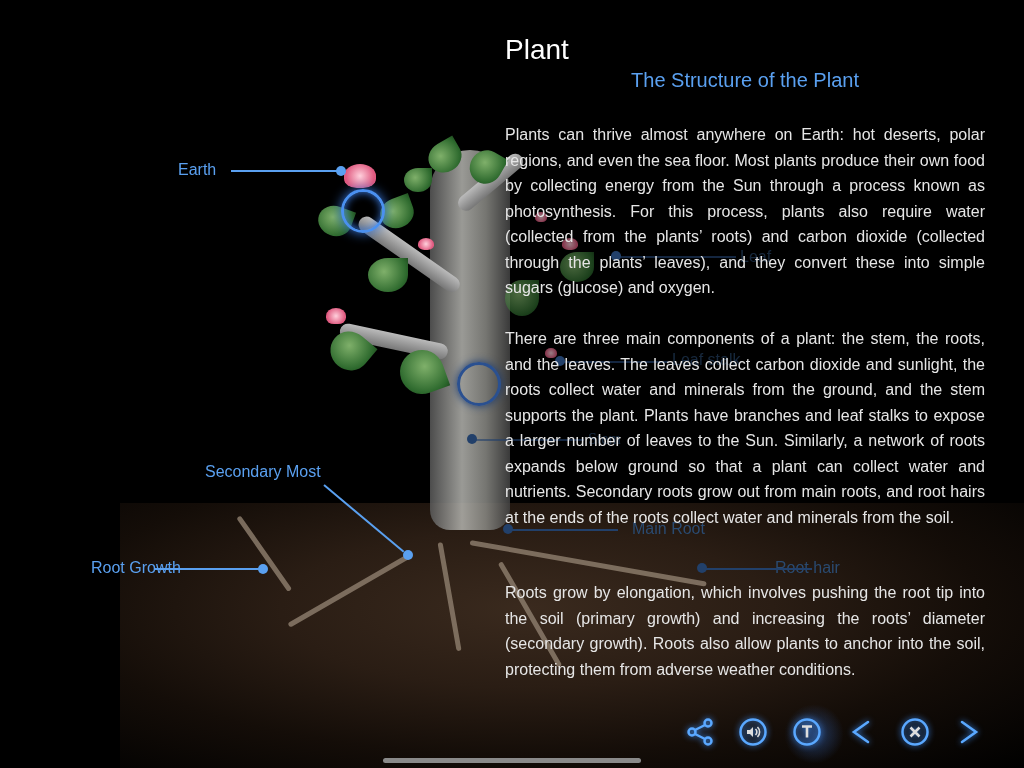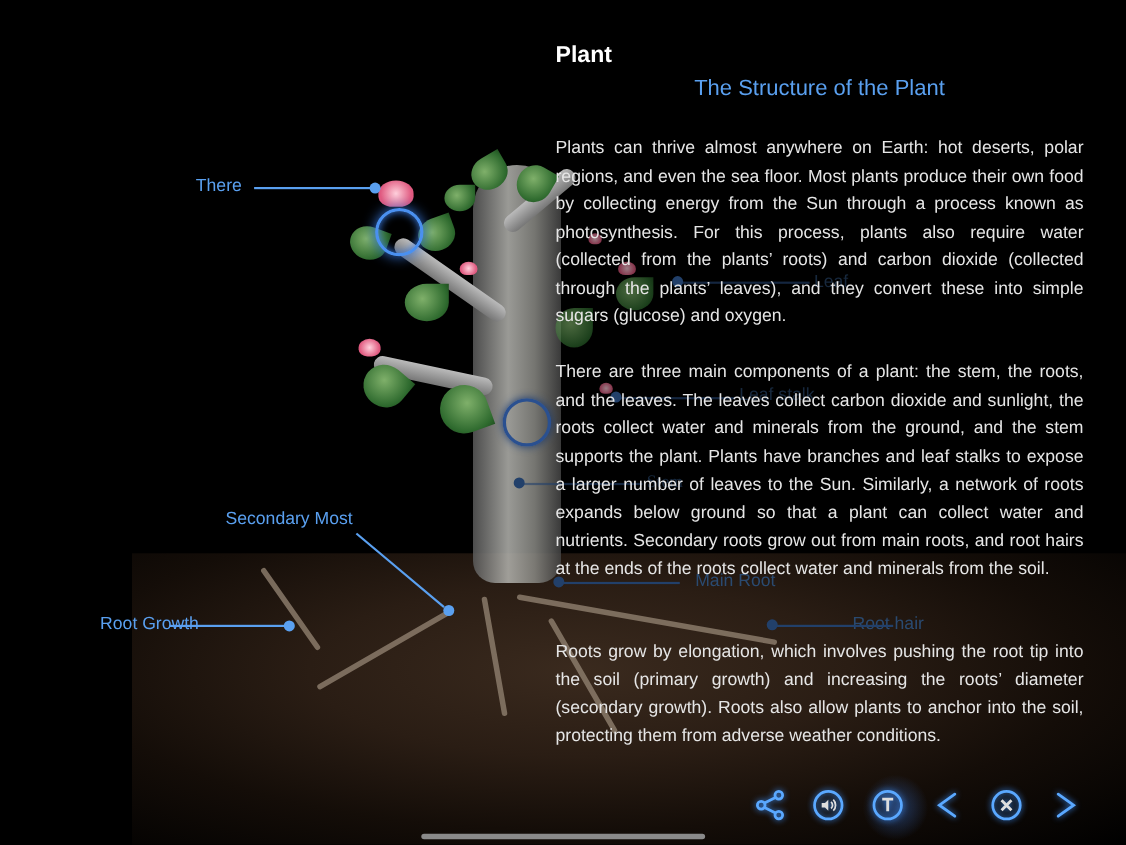--- a/index.html
+++ b/index.html
@@ -15,21 +15,21 @@
   .root{position:absolute;height:5px;background:#8a7a6a;border-radius:3px;transform-origin:left center;opacity:.85;}
   .label{position:absolute;font-size:16px;color:#5aa0f0;white-space:nowrap;}
   .label.dim{color:#2a4a70;}
   .line{position:absolute;height:2px;background:#5aa0f0;transform-origin:left center;}
   .line.dim{background:#22406a;}
   .dot{position:absolute;width:10px;height:10px;border-radius:50%;background:#5aa0f0;margin:-5px 0 0 -5px;}
   .dot.dim{background:#22406a;}
   .ring{position:absolute;width:38px;height:38px;border-radius:50%;border:3px solid #4a90f0;box-shadow:0 0 12px #3a7ae0, inset 0 0 8px #3a7ae0;}
   .ring.dim{border-color:#2a5090;box-shadow:0 0 8px #1a3a70;}
   .text-panel{position:absolute;left:505px;top:34px;width:480px;}
-  .title{font-size:21px;font-weight:bold;color:#fff;margin:0;line-height:32px;}
+  .title{font-size:28px;font-weight:normal;color:#fff;margin:0;line-height:32px;}
   .subtitle{font-size:20px;color:#5aa0f0;margin-top:4px;line-height:20px;text-align:center;}
   .para{font-size:16px;line-height:25.5px;text-align:justify;color:#e6e6e6;margin:0;}
   .p1{position:absolute;top:88px;width:480px;}
   .p2{position:absolute;top:292px;width:480px;}
   .p3{position:absolute;top:546px;width:480px;}
   .toolbar{position:absolute;left:680px;top:712px;height:44px;width:330px;}
   .tbtn{position:absolute;top:6px;width:32px;height:32px;display:flex;align-items:center;justify-content:center;cursor:pointer;}
   .tbtn svg{filter:drop-shadow(0 0 3px #3a8af0);}
   .active-glow{position:absolute;left:104px;top:-8px;width:60px;height:60px;border-radius:50%;background:radial-gradient(circle,rgba(60,120,220,.45),rgba(0,0,0,0) 70%);}
   .home-indicator{position:absolute;left:383px;top:758px;width:258px;height:5px;border-radius:3px;background:#8a8a8a;}
@@ -67,21 +67,21 @@
   <div class="flowerdot" style="left:418px;top:238px;width:16px;height:12px;"></div>
   <div class="flowerdot" style="left:326px;top:308px;width:20px;height:16px;"></div>
   <div class="flowerdot" style="left:535px;top:212px;width:12px;height:10px;opacity:.6;"></div>
   <div class="flowerdot" style="left:562px;top:238px;width:16px;height:12px;opacity:.6;"></div>
   <div class="flowerdot" style="left:545px;top:348px;width:12px;height:10px;opacity:.6;"></div>
 
   <div class="ring" style="left:341px;top:189px;"></div>
   <div class="ring dim" style="left:457px;top:362px;"></div>
 </div>
 
-<span class="label" style="left:178px;top:161px;">There</span>
+<span class="label" style="left:178px;top:161px;">Earth</span>
 <div class="line" style="left:231px;top:170px;width:110px;"></div>
 <div class="dot" style="left:341px;top:171px;"></div>
 
 <span class="label" style="left:205px;top:463px;">Secondary Most</span>
 <div class="line" style="left:324px;top:484px;width:104px;transform:rotate(40deg);"></div>
 <div class="dot" style="left:408px;top:555px;"></div>
 
 <span class="label" style="left:60px;top:559px;margin-left:31px;">Root Growth</span>
 <div class="line" style="left:154px;top:568px;width:108px;"></div>
 <div class="dot" style="left:263px;top:569px;"></div>

